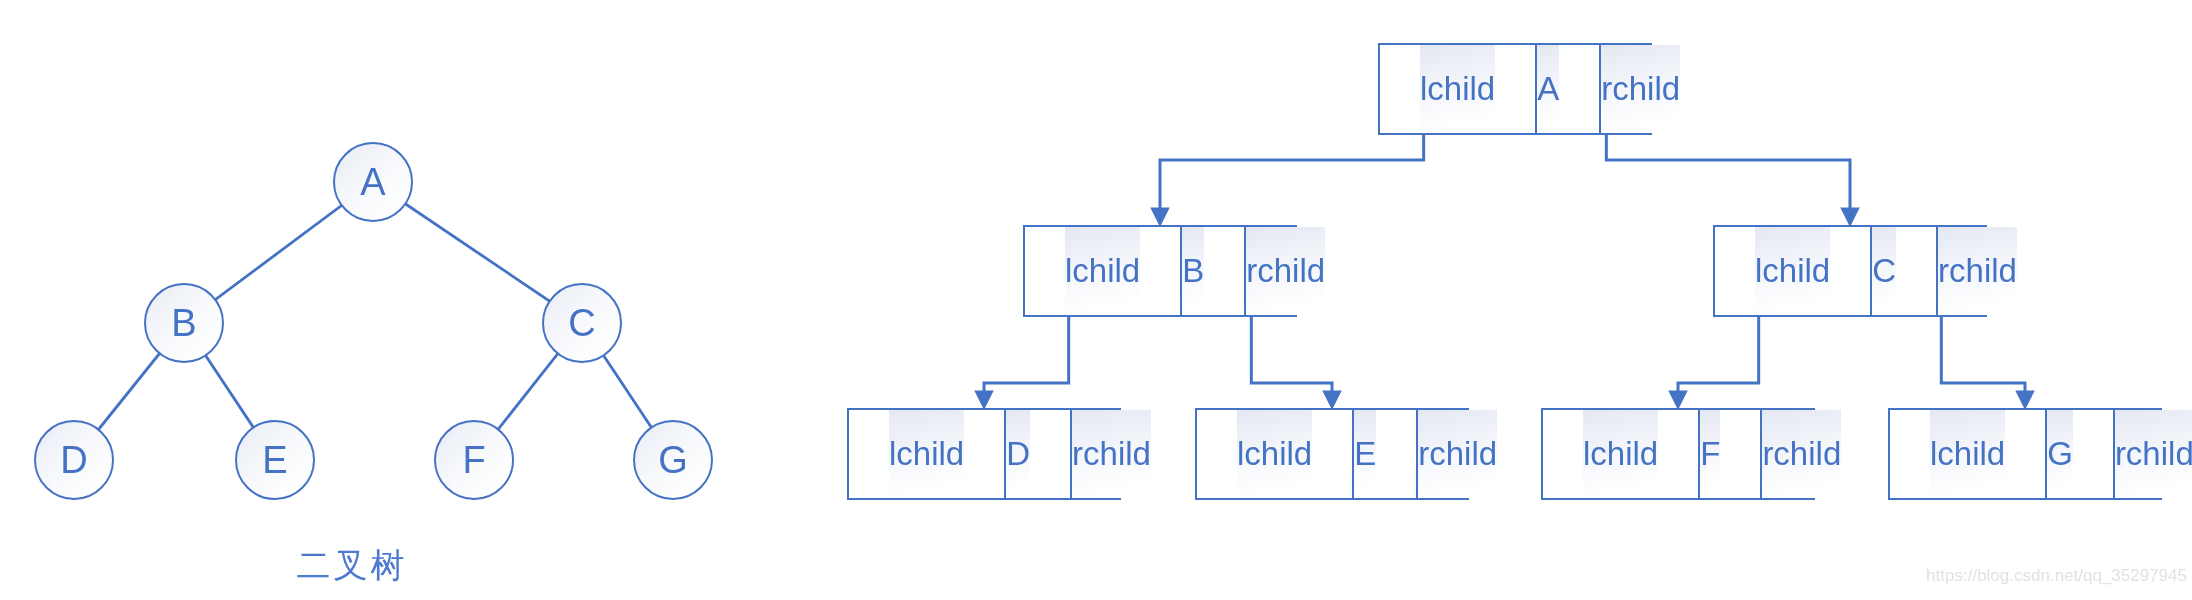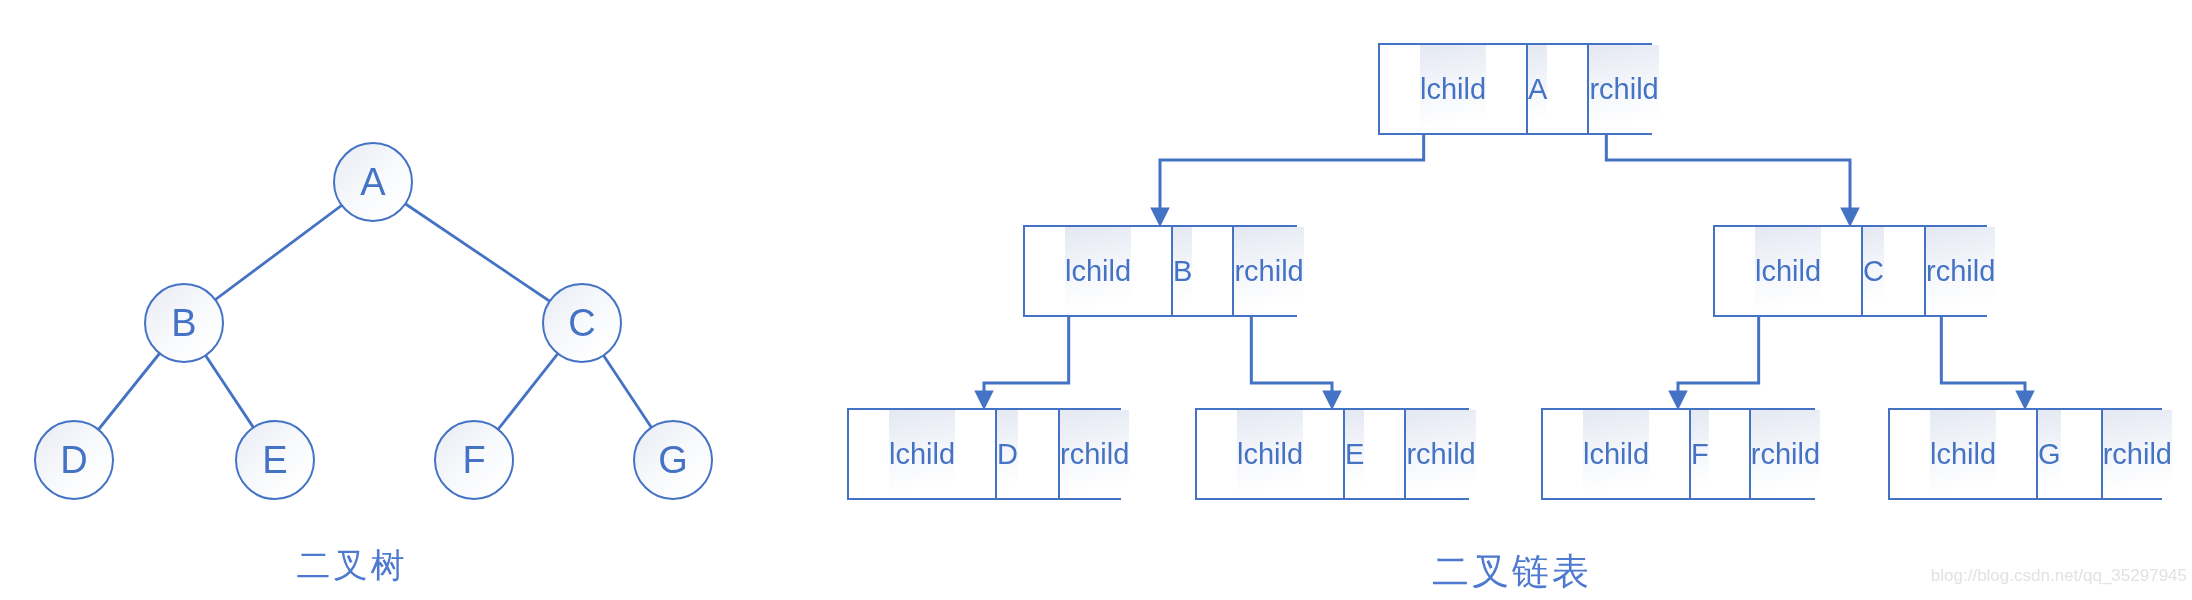--- a/index.html
+++ b/index.html
@@ -16,21 +16,21 @@
     background:linear-gradient(135deg,#e8ebf4 0%,#f6f8fb 45%,#ffffff 85%);
     display:flex;align-items:center;justify-content:center;
     font-size:38px;color:var(--text);
   }
   .lbox{
     position:absolute;width:274px;height:92px;box-sizing:border-box;
     border:2.6px solid var(--line);display:flex;
   }
   .cell{
     flex:1;display:flex;align-items:center;justify-content:center;
-    font-size:29px;color:var(--text);
+    font-size:33px;color:var(--text);
     background:linear-gradient(168deg,#e4e8f2 0%,#f5f7fb 50%,#ffffff 85%);
     margin-left:40px;
   }
   .sep{border-left:2.6px solid var(--line);}
 
   .title{
     position:absolute;transform:translateX(-50%);
     color:var(--title);letter-spacing:3px;white-space:nowrap;z-index:2;
   }
   .title-left{left:352px;top:527px;font-size:34px;margin-top:16px;}
@@ -116,15 +116,14 @@
         <div class="cell sep">F</div>
         <div class="cell sep">rchild</div>
       </div>
       <div class="lbox" style="left: 1888px; top: 408px;">
         <div class="cell">lchild</div>
         <div class="cell sep">G</div>
         <div class="cell sep">rchild</div>
       </div>
     </div>
   <div class="title title-left">二叉树</div>
-  <div class="title title-right">二叉链表</div>
-  <div class="watermark">blog://blog.csdn.net/qq_35297945</div>
+  <div class="watermark">https://blog.csdn.net/qq_35297945</div>
 </div>
 
 </body></html>

